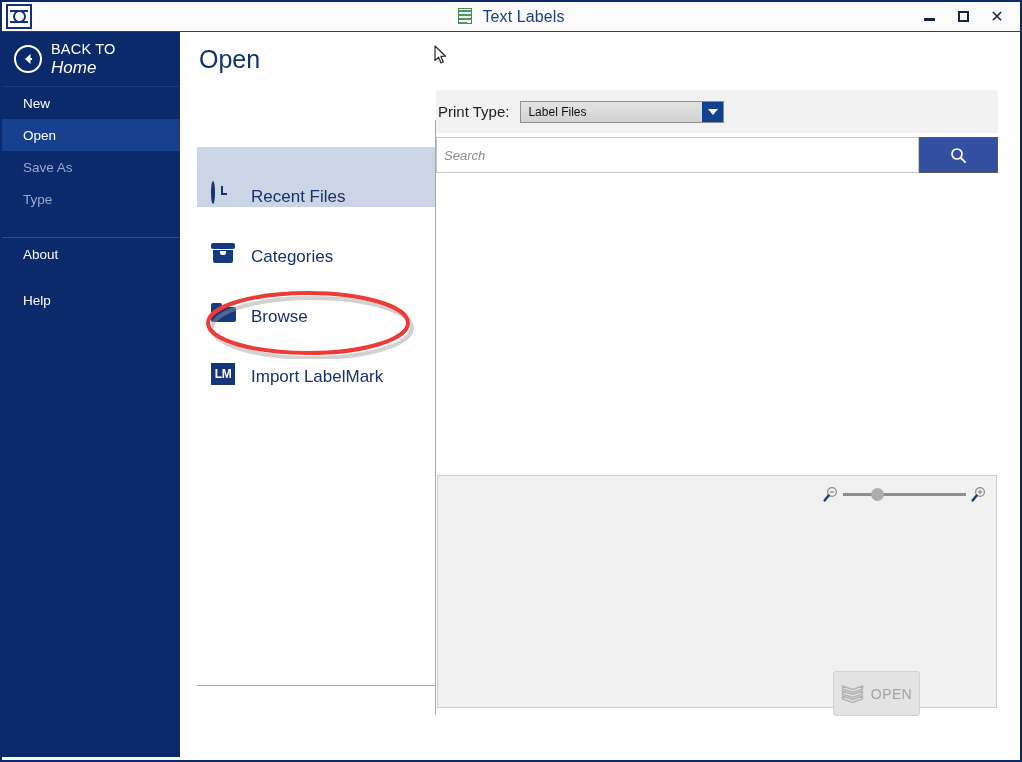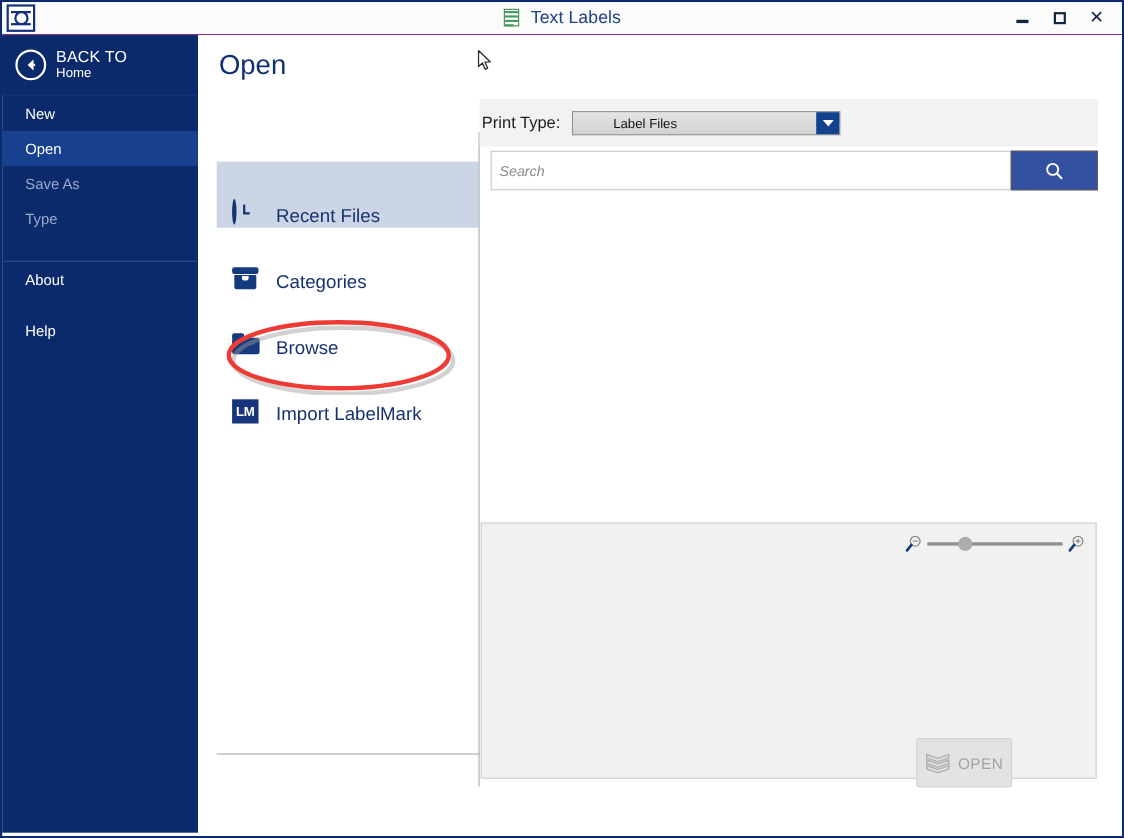--- a/index.html
+++ b/index.html
@@ -101,21 +101,21 @@
     border-bottom: 1px solid #133a85;
   }
   .back-circle {
     width: 28px; height: 28px; border-radius: 50%;
     border: 2px solid #ffffff; flex: none;
     display: flex; align-items: center; justify-content: center;
     color: #ffffff; font-size: 15px; line-height: 1;
   }
   .backto-txt { display: flex; flex-direction: column; line-height: 1.15; }
   .backto-top { color: #ffffff; font-size: 14.5px; letter-spacing: .2px; }
-  .backto-sub { color: #ffffff; font-size: 12px; }
+  .backto-sub { color: #ffffff; font-size: 17px; font-style: italic; }
 
   .navlist { padding-top: 0; }
   .navitem {
     height: 32px; display: flex; align-items: center;
     padding-left: 21px;
     font-size: 13.5px; color: #ffffff;
   }
   .navitem.selected { background: #17418f; }
   .navitem.dim { color: #99a9cd; }
   .nav-divider {
@@ -219,26 +219,25 @@
     width: 562px; height: 625px;
   }
   .filetypebar {
     position: absolute; left: 0; top: 0;
     width: 562px; height: 43px;
     background: #f2f2f2;
     display: flex; align-items: center; padding-left: 2px;
   }
   .ft-label { font-size: 15px; color: #1d1d1d; margin-right: 11px; }
   .ft-select {
-    width: 244px; height: 22px;
+    width: 204px; height: 22px;
     background: linear-gradient(180deg, #e4e4e4 0%, #d2d2d2 100%);
     border: 1px solid #8e8e8e;
     display: flex; align-items: center;
     position: relative;
-    padding-left: 29px;
   }
   .ft-value { font-size: 12px; color: #111111; padding-left: 7px; }
   .ft-arrow {
     position: absolute; right: 0; top: 0;
     width: 21px; height: 20px; background: #12418f;
     display: flex; align-items: center; justify-content: center;
   }
   .ft-arrow .caret {
     width: 0; height: 0;
     border-left: 5px solid transparent; border-right: 5px solid transparent;
@@ -246,21 +245,21 @@
   }
 
   .searchrow {
     position: absolute; left: 0; top: 47px;
     width: 562px; height: 36px;
     display: flex; align-items: stretch;
   }
   .search-input {
     flex: 1; height: 36px;
     background: #ffffff; border: 1px solid #c7c7c7;
-    display: flex; align-items: center; padding-left: 7px; margin-left: 10px;
+    display: flex; align-items: center; padding-left: 7px;
   }
   .search-ph { font-size: 13px; font-style: italic; color: #8d8d8d; }
   .search-btn {
     width: 79px; height: 36px;
     background: #32509f; border: 1px solid #5a5a5a;
     display: flex; align-items: center; justify-content: center;
   }
 
   .preview {
     position: absolute; left: 1px; top: 385px;

